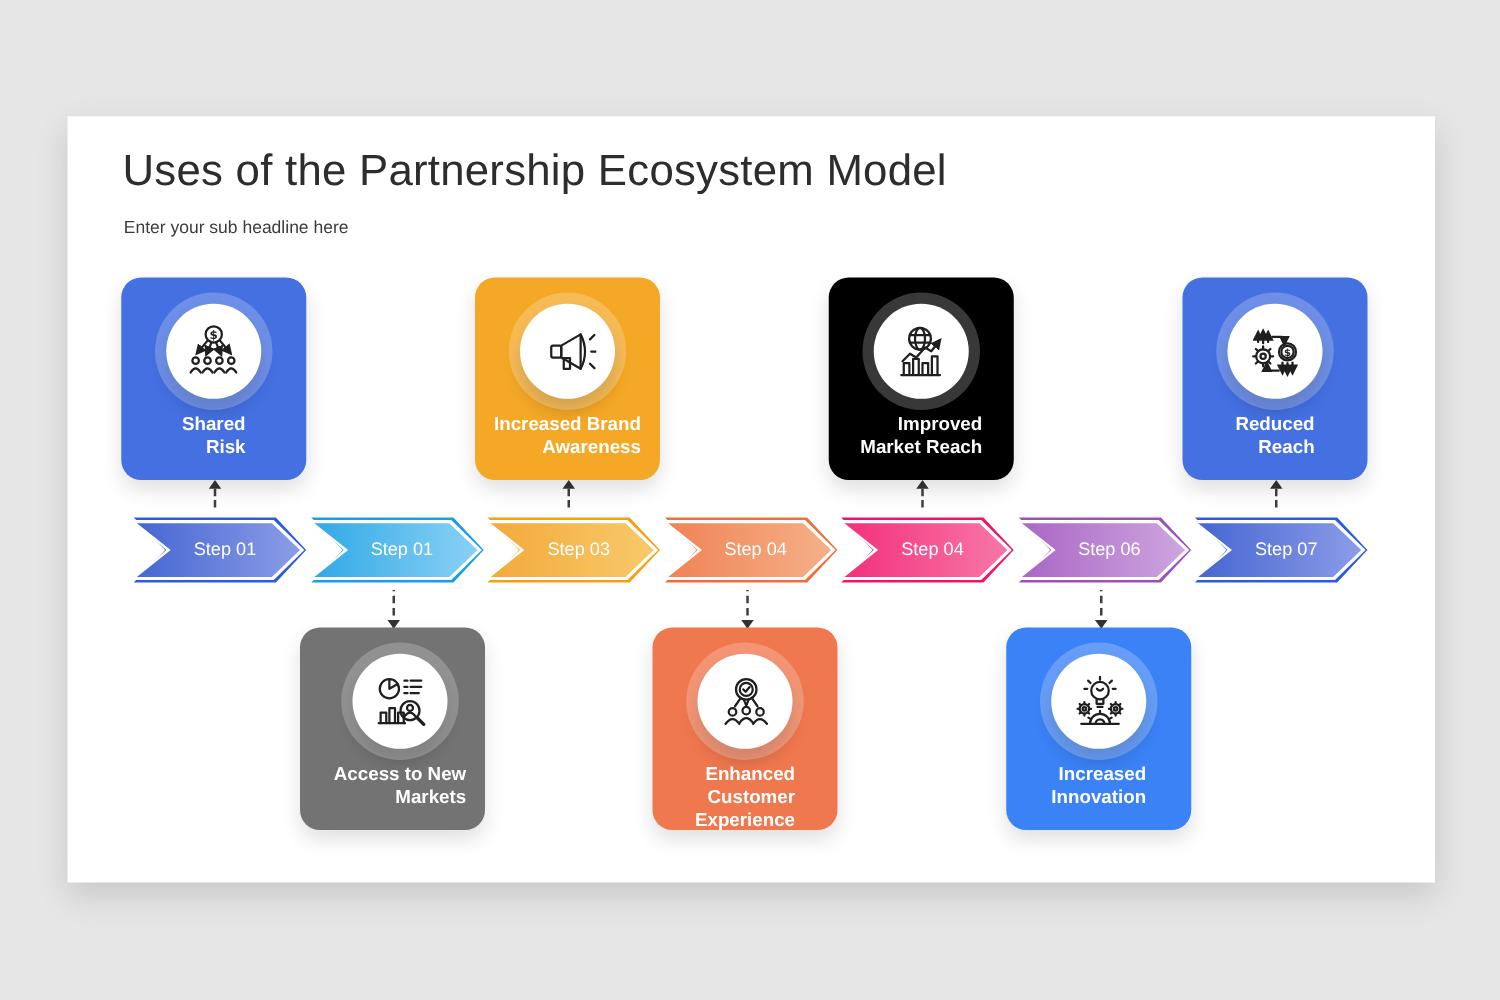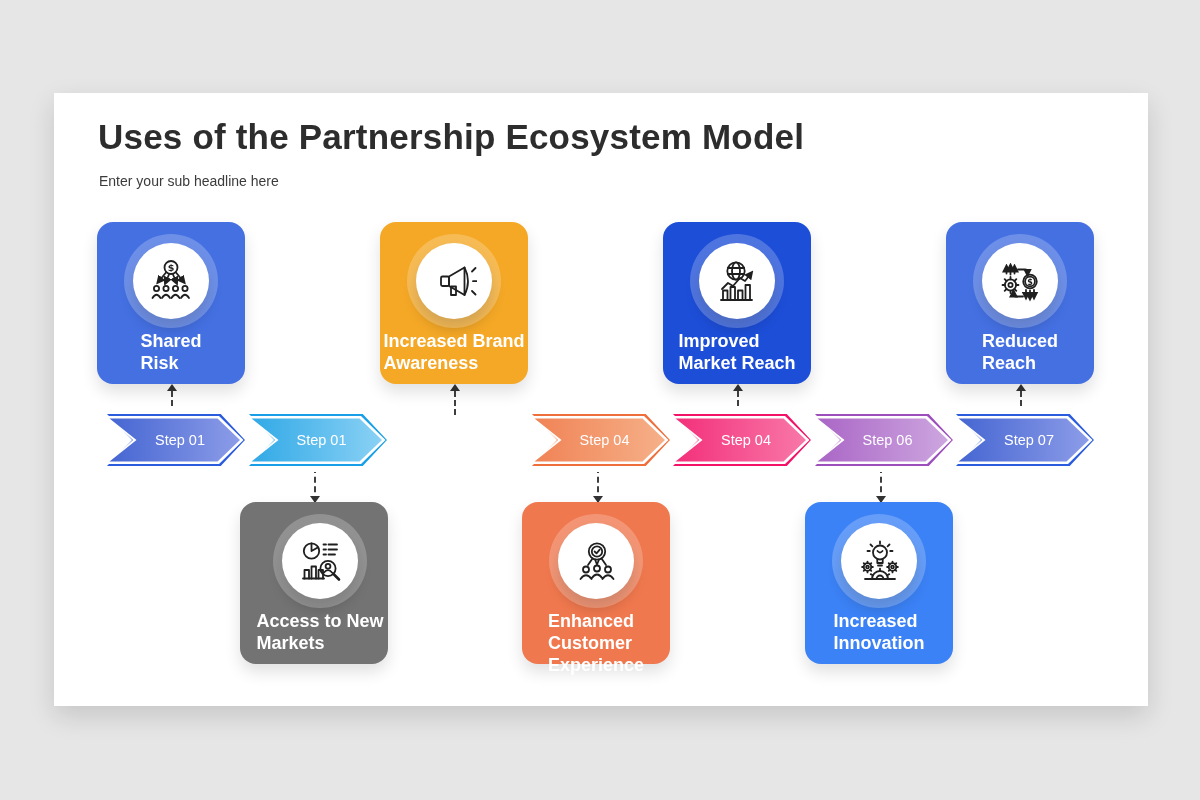--- a/index.html
+++ b/index.html
@@ -1,32 +1,32 @@
 <!DOCTYPE html>
 <html><head>
 <meta charset="utf-8">
 <style>
   html,body{margin:0;padding:0;}
   body{width:1200px;height:800px;font-family:"Liberation Sans",sans-serif;}
   .stage{position:relative;width:1200px;height:800px;background:#e7e6e6;overflow:hidden;}
   .panel{position:absolute;left:54px;top:93px;width:1094px;height:613px;background:#ffffff;
          box-shadow:0 10px 25px rgba(0,0,0,0.14);}
-  .title{position:absolute;left:44px;top:24px;font-size:35px;font-weight:700;color:#2d2d2d;letter-spacing:0.2px;}
+  .title{position:absolute;left:44px;top:24px;font-size:35px;font-weight:400;color:#2d2d2d;letter-spacing:0.2px;}
   .subtitle{position:absolute;left:45px;top:80px;font-size:14px;color:#3b3b3b;}
 
   .card{position:absolute;width:148px;height:162px;border-radius:16px;display:flex;flex-direction:column;
         align-items:center;padding-top:21px;box-sizing:border-box;z-index:2;
         box-shadow:0 8px 16px rgba(0,0,0,0.12);}
   .pos-t1{left:43px;top:129px}.pos-t2{left:326px;top:129px}.pos-t3{left:609px;top:129px}.pos-t4{left:892px;top:129px}
   .pos-b1{left:186px;top:409px}.pos-b2{left:468px;top:409px}.pos-b3{left:751px;top:409px}
   .icon-circle{width:76px;height:76px;border-radius:50%;background:#fff;flex:0 0 auto;
         display:flex;align-items:center;justify-content:center;
         box-shadow:0 0 0 9px rgba(255,255,255,0.22),0 10px 14px rgba(0,0,0,0.18);}
-  .card-label{margin-top:12px;color:#fff;font-weight:bold;font-size:18px;line-height:1.22;
-        text-align:left;white-space:pre-line;}
+  .card-label{margin-top:12px;color:#fff;font-weight:bold;font-size:15px;line-height:1.22;
+        text-align:right;white-space:pre-line;}
 
   .step{position:absolute;top:315px;width:156px;height:64px;}
   .step .step-label{position:absolute;left:0;top:0;width:156px;height:64px;display:flex;align-items:center;
         justify-content:center;padding-left:10px;box-sizing:border-box;color:#fff;font-size:14.5px;}
   .z17{z-index:17}.z16{z-index:16}.z15{z-index:15}.z14{z-index:14}.z13{z-index:13}.z12{z-index:12}.z11{z-index:11}
 
   .conn{position:absolute;width:0;border-left:2px dashed #3f3f3f;z-index:1;}
   .conn.up{top:298px;height:24px;}
   .conn.down{top:374px;height:35px;}
   .conn.up::before{content:"";position:absolute;top:-7px;left:-6px;width:0;height:0;
@@ -85,21 +85,21 @@
             <rect x="10" y="18.5" width="8" height="9.5" rx="1.5"></rect>
             <path d="M20,28.5 h5 v8.5 h-5 z"></path>
             <path d="M41,13.5 l3.5,-3.5 M42,23.2 h4.5 M41,33 l3.5,3.5"></path>
           </g>
         </svg>
       </div>
       <div class="card-label">Increased Brand
 Awareness</div>
     </div>
 
-    <div class="card pos-t3" style="background: #1d4ed8;">
+    <div class="card pos-t3" style="background: #000000;">
       <div class="icon-circle">
         <svg width="46" height="46" viewBox="0 0 46 46">
           <defs>
               <marker id="ah3" markerWidth="5" markerHeight="5" refX="2.5" refY="2.5" orient="auto">
                 <path d="M0,0L5,2.5L0,5Z" fill="#1f1f1f"></path>
               </marker>
             </defs>
           <g class="ic">
             <circle cx="22" cy="13" r="8.7"></circle>
             <ellipse cx="22" cy="13" rx="4" ry="8.7"></ellipse>
@@ -232,20 +232,34 @@
               <stop offset="1" stop-color="#8ad1f5"></stop>
             </linearGradient>
           </defs>
         <polygon points="3,3 125,3 152,32 125,61 3,61 31,32" stroke="#ffffff" stroke-width="6" fill="#189fe8"></polygon>
         <polygon points="9,8 122,8 146.5,32 122,56 9,56 36,32" fill="#ffffff"></polygon>
         <polygon points="12.5,10.5 120.5,10.5 143,32 120.5,53.5 12.5,53.5 39.5,32" fill="url(#g2)"></polygon>
       </svg>
       <span class="step-label">Step 01</span>
     </div>
 
+    <div class="step z15" style="left:326px">
+      <svg width="156" height="64" viewBox="0 0 156 64">
+        <defs>
+            <linearGradient id="g3" x1="0" y1="0" x2="1" y2="0">
+          <stop offset="0" stop-color="#f3a93b"></stop>
+              <stop offset="1" stop-color="#f8ca6b"></stop>
+            </linearGradient>
+          </defs>
+        <polygon points="3,3 125,3 152,32 125,61 3,61 31,32" stroke="#ffffff" stroke-width="6" fill="#f5a10e"></polygon>
+        <polygon points="9,8 122,8 146.5,32 122,56 9,56 36,32" fill="#ffffff"></polygon>
+        <polygon points="12.5,10.5 120.5,10.5 143,32 120.5,53.5 12.5,53.5 39.5,32" fill="url(#g3)"></polygon>
+      </svg>
+      <span class="step-label">Step 03</span>
+    </div>
 
     <div class="step z14" style="left:467.5px">
       <svg width="156" height="64" viewBox="0 0 156 64">
         <defs>
             <linearGradient id="g4" x1="0" y1="0" x2="1" y2="0">
           <stop offset="0" stop-color="#f08356"></stop>
               <stop offset="1" stop-color="#f6b088"></stop>
             </linearGradient>
           </defs>
         <polygon points="3,3 125,3 152,32 125,61 3,61 31,32" stroke="#ffffff" stroke-width="6" fill="#ef6f3c"></polygon>

